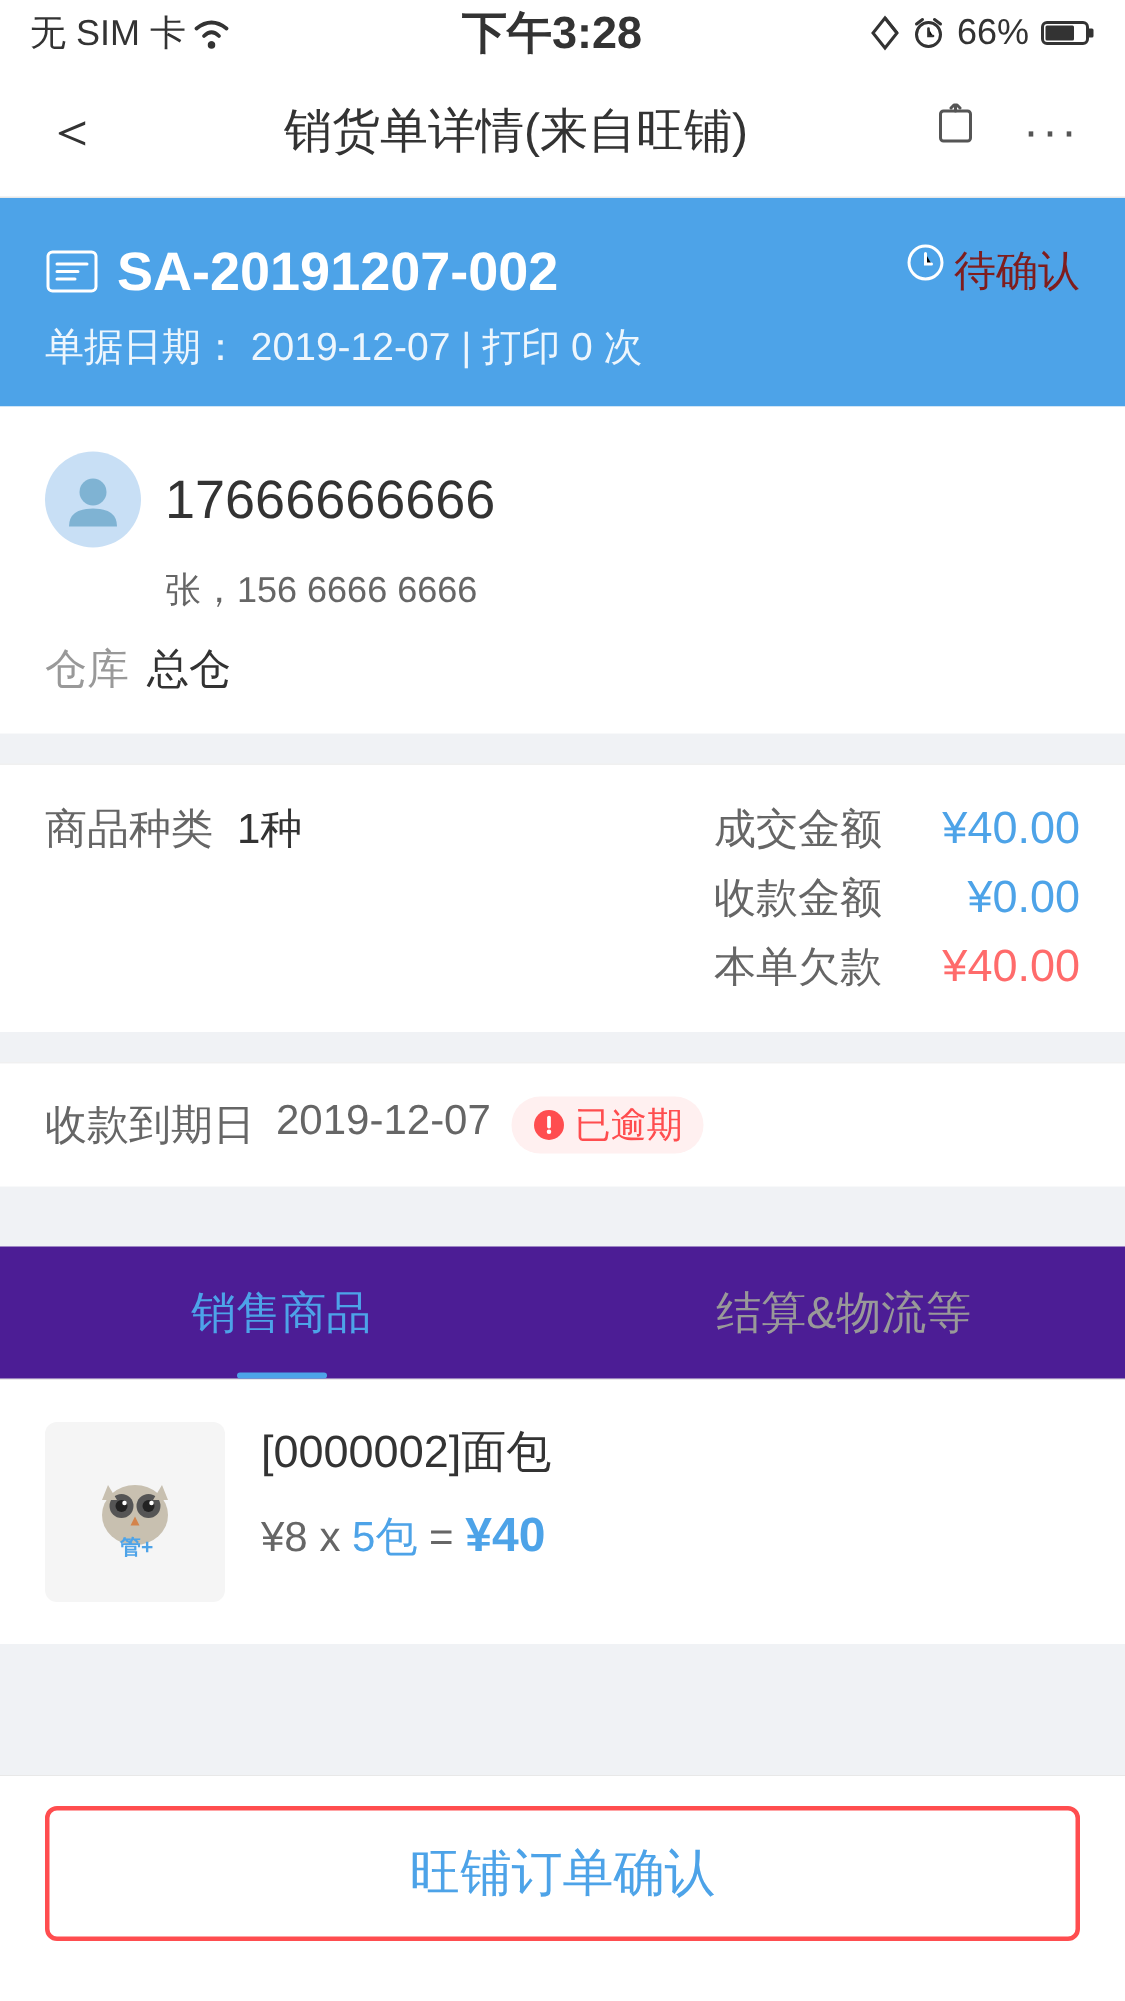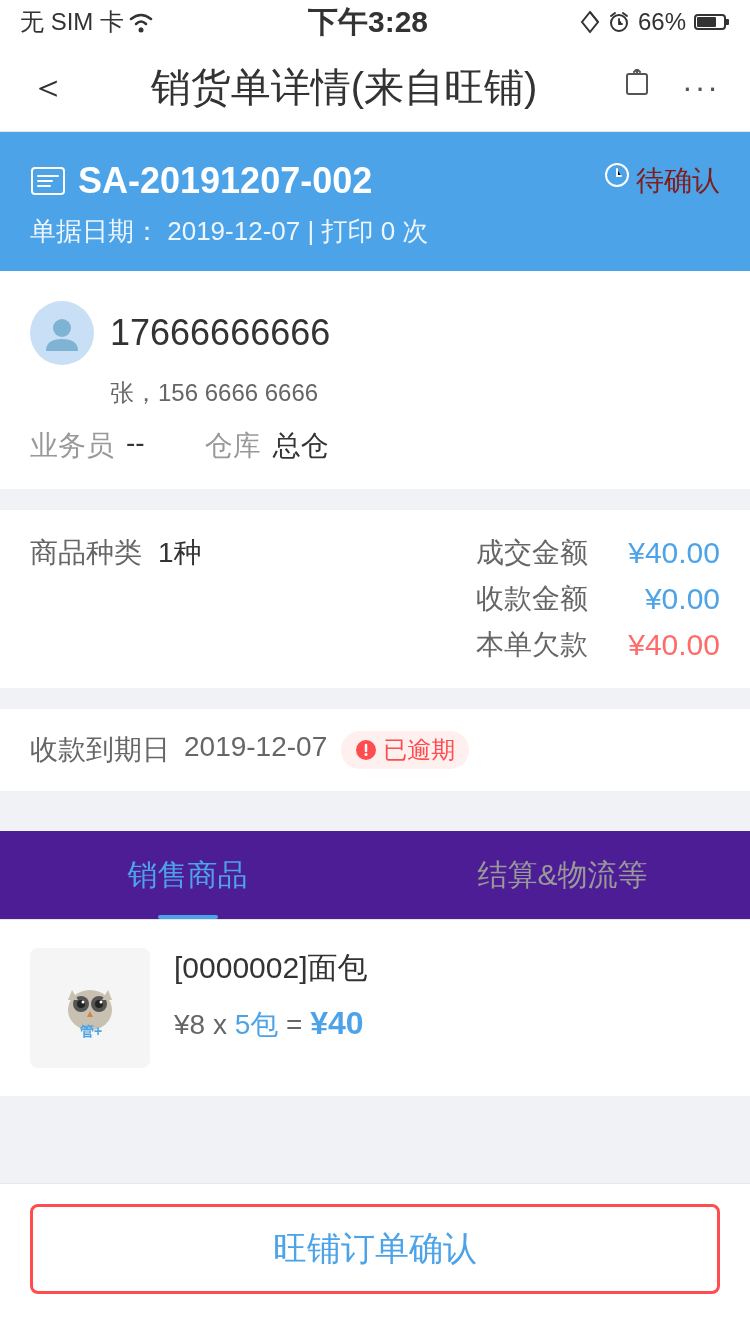--- a/index.html
+++ b/index.html
@@ -33,21 +33,21 @@
     .nav-bar {
       background: #fff;
       height: 88px;
       display: flex;
       align-items: center;
       justify-content: space-between;
       padding: 0 30px;
       border-bottom: 1px solid #e8e8e8;
     }
     .nav-title {
-      font-size: 40px;
+      font-size: 32px;
       font-weight: 500;
       color: #333;
     }
     .nav-actions { display: flex; align-items: center; gap: 30px; }
 
     
     .order-header {
       background: #4da3e8;
       padding: 28px 30px 22px;
       color: #fff;
@@ -354,24 +354,20 @@
       <svg width="40" height="40" viewBox="0 0 40 40">
         <circle cx="20" cy="15" r="9" fill="#7fb3d3"></circle>
         <path d="M4 38 Q4 26 20 26 Q36 26 36 38" fill="#7fb3d3"></path>
       </svg>
     </div>
     <span class="customer-phone">17666666666</span>
   </div>
   <div class="customer-name">张，156 6666 6666</div>
   <div class="customer-meta">
     <div class="meta-item">
-      <span class="meta-label">业务员</span>
-      <span class="meta-value">--</span>
-    </div>
-    <div class="meta-item">
       <span class="meta-label">仓库</span>
       <span class="meta-value">总仓</span>
     </div>
   </div>
 </div>
 
 <div class="divider"></div>
 
 <div class="card summary-section">
   <div class="summary-left">

